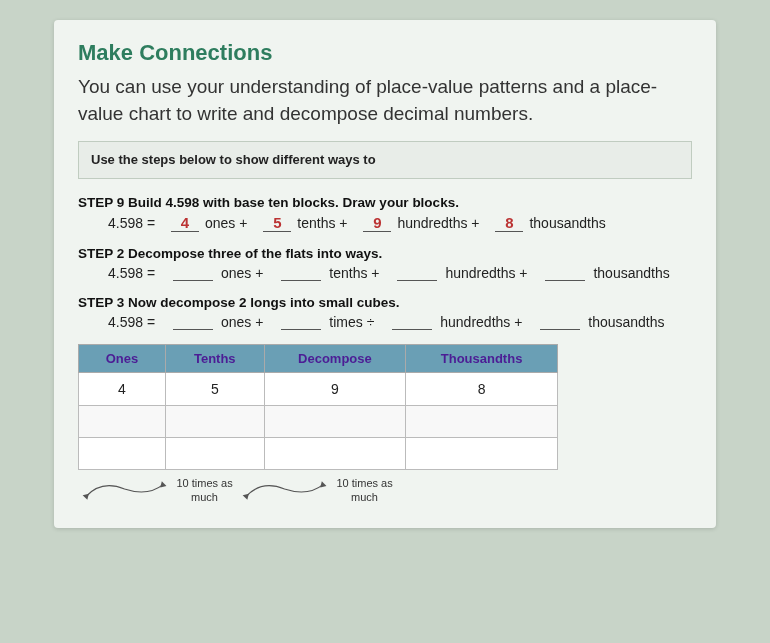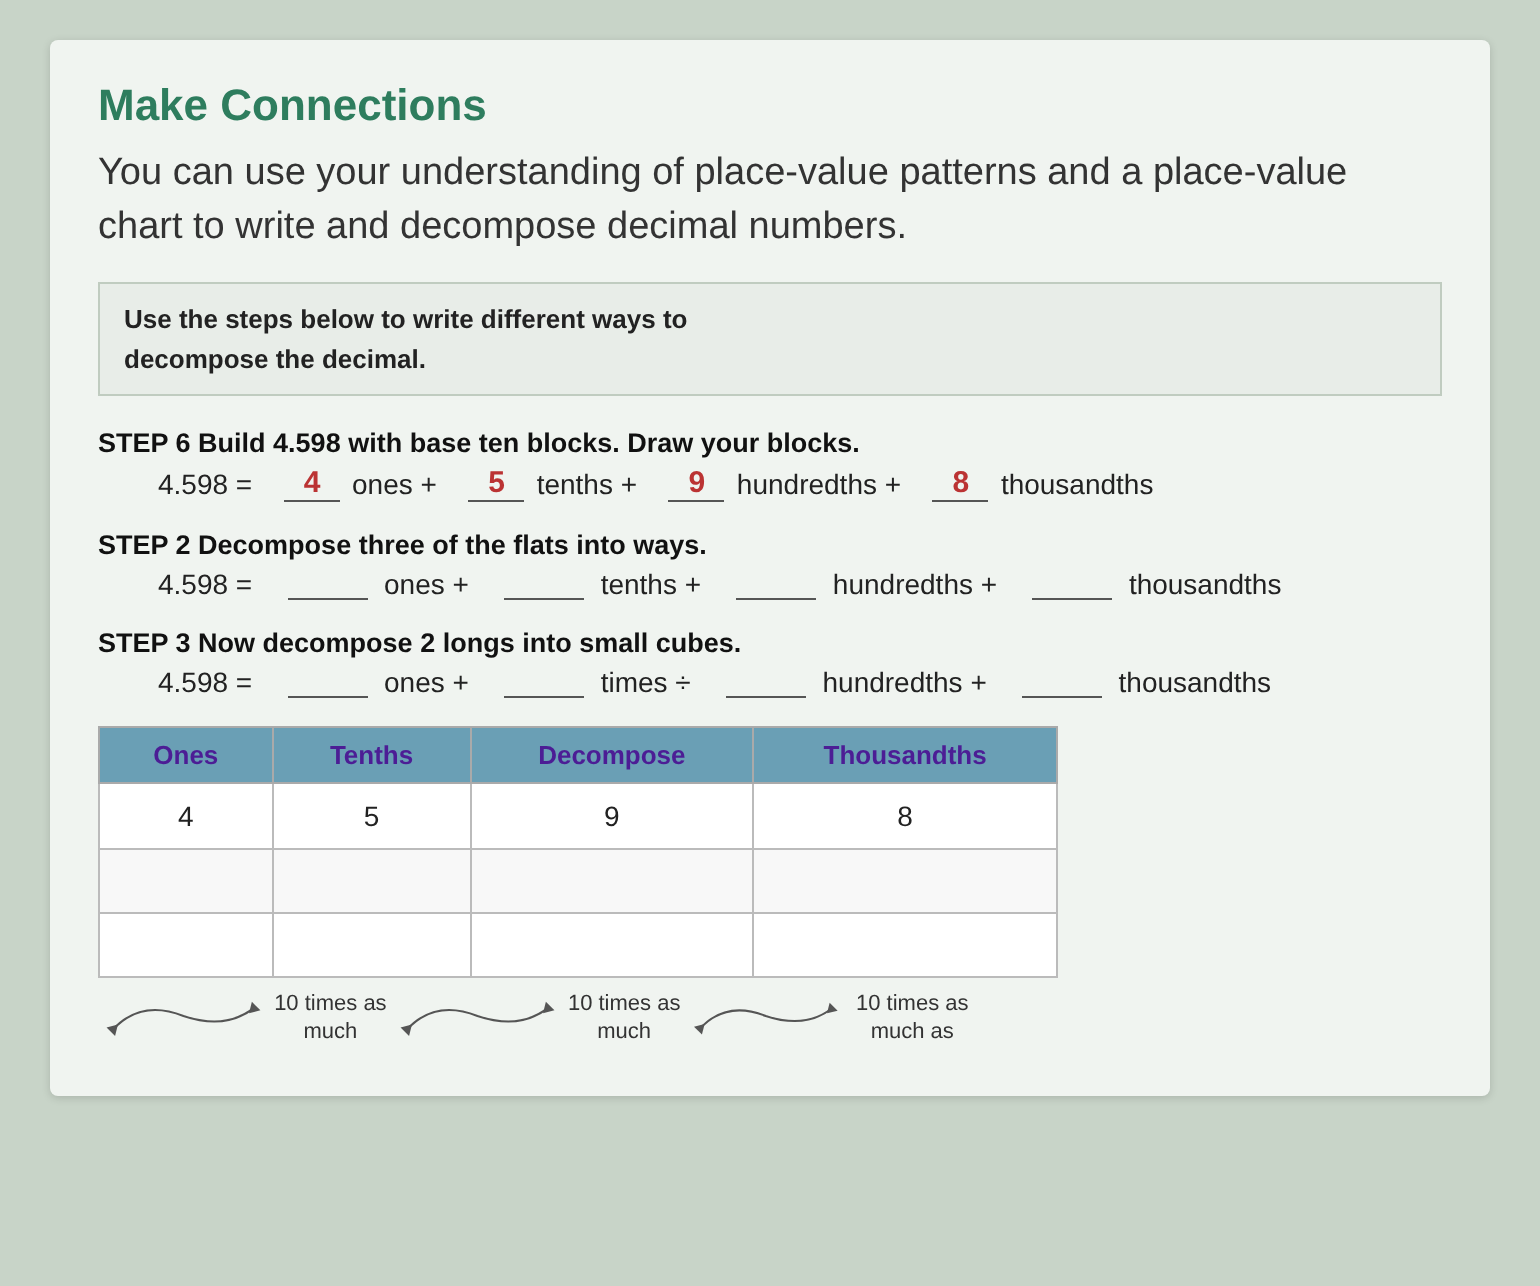--- a/index.html
+++ b/index.html
@@ -12,21 +12,21 @@
       display: flex;
       align-items: flex-start;
       justify-content: center;
       padding: 20px;
     }
 
     .card {
       background: #f0f4f0;
       border-radius: 4px;
       padding: 20px 24px 24px 24px;
-      width: 720px;
+      width: 662px;
       box-shadow: 0 1px 4px rgba(0,0,0,0.15);
     }
 
     .title {
       color: #2e7d5e;
       font-size: 22px;
       font-weight: bold;
       margin-bottom: 8px;
     }
 
@@ -158,27 +158,26 @@
 </head>
 <body>
 
 <div class="card">
 
   <div class="title">Make Connections</div>
 
   <div class="intro">You can use your understanding of place-value patterns and a place-value chart to write and decompose decimal numbers.</div>
 
   <div class="instruction-box">
-    <span>Use the steps below to write different ways to</span><br>
-    <span>decompose the decimal.</span>
+    <span>Use the steps below to show different ways to</span><br>
   </div>
 
   <div class="step-section">
     <div class="step-label">
-      <span class="step-num">STEP 6</span>&nbsp;<span>Build 4.598 with base ten blocks. Draw your blocks.</span>
+      <span class="step-num">STEP 9</span>&nbsp;<span>Build 4.598 with base ten blocks. Draw your blocks.</span>
     </div>
     <div class="step-row">
       <span>4.598 =</span>&nbsp;
       <span class="handwritten">4</span>
       <span>ones +</span>&nbsp;
       <span class="handwritten">5</span>
       <span>tenths +</span>&nbsp;
       <span class="handwritten">9</span>
       <span>hundredths +</span>&nbsp;
       <span class="handwritten">8</span>
@@ -265,27 +264,18 @@
       </div>
       <div class="arrow-cell">
         <svg class="arrow-svg" viewBox="0 0 120 28">
           <path d="M10,24 Q30,2 60,14 Q90,24 110,8" fill="none" stroke="#555" stroke-width="1.5"></path>
           <polygon points="108,4 114,10 106,12" fill="#555"></polygon>
           <polygon points="12,28 6,22 14,20" fill="#555"></polygon>
         </svg>
         <div class="arrow-text">10 times
 as much</div>
       </div>
-      <div class="arrow-cell">
-        <svg class="arrow-svg" viewBox="0 0 120 28">
-          <path d="M10,24 Q30,2 60,14 Q90,24 110,8" fill="none" stroke="#555" stroke-width="1.5"></path>
-          <polygon points="108,4 114,10 106,12" fill="#555"></polygon>
-          <polygon points="12,28 6,22 14,20" fill="#555"></polygon>
-        </svg>
-        <div class="arrow-text">10 times
-as much as</div>
-      </div>
 
       <div class="arrow-cell"></div>
     </div>
   </div>
 
 </div>
 
 </body></html>

